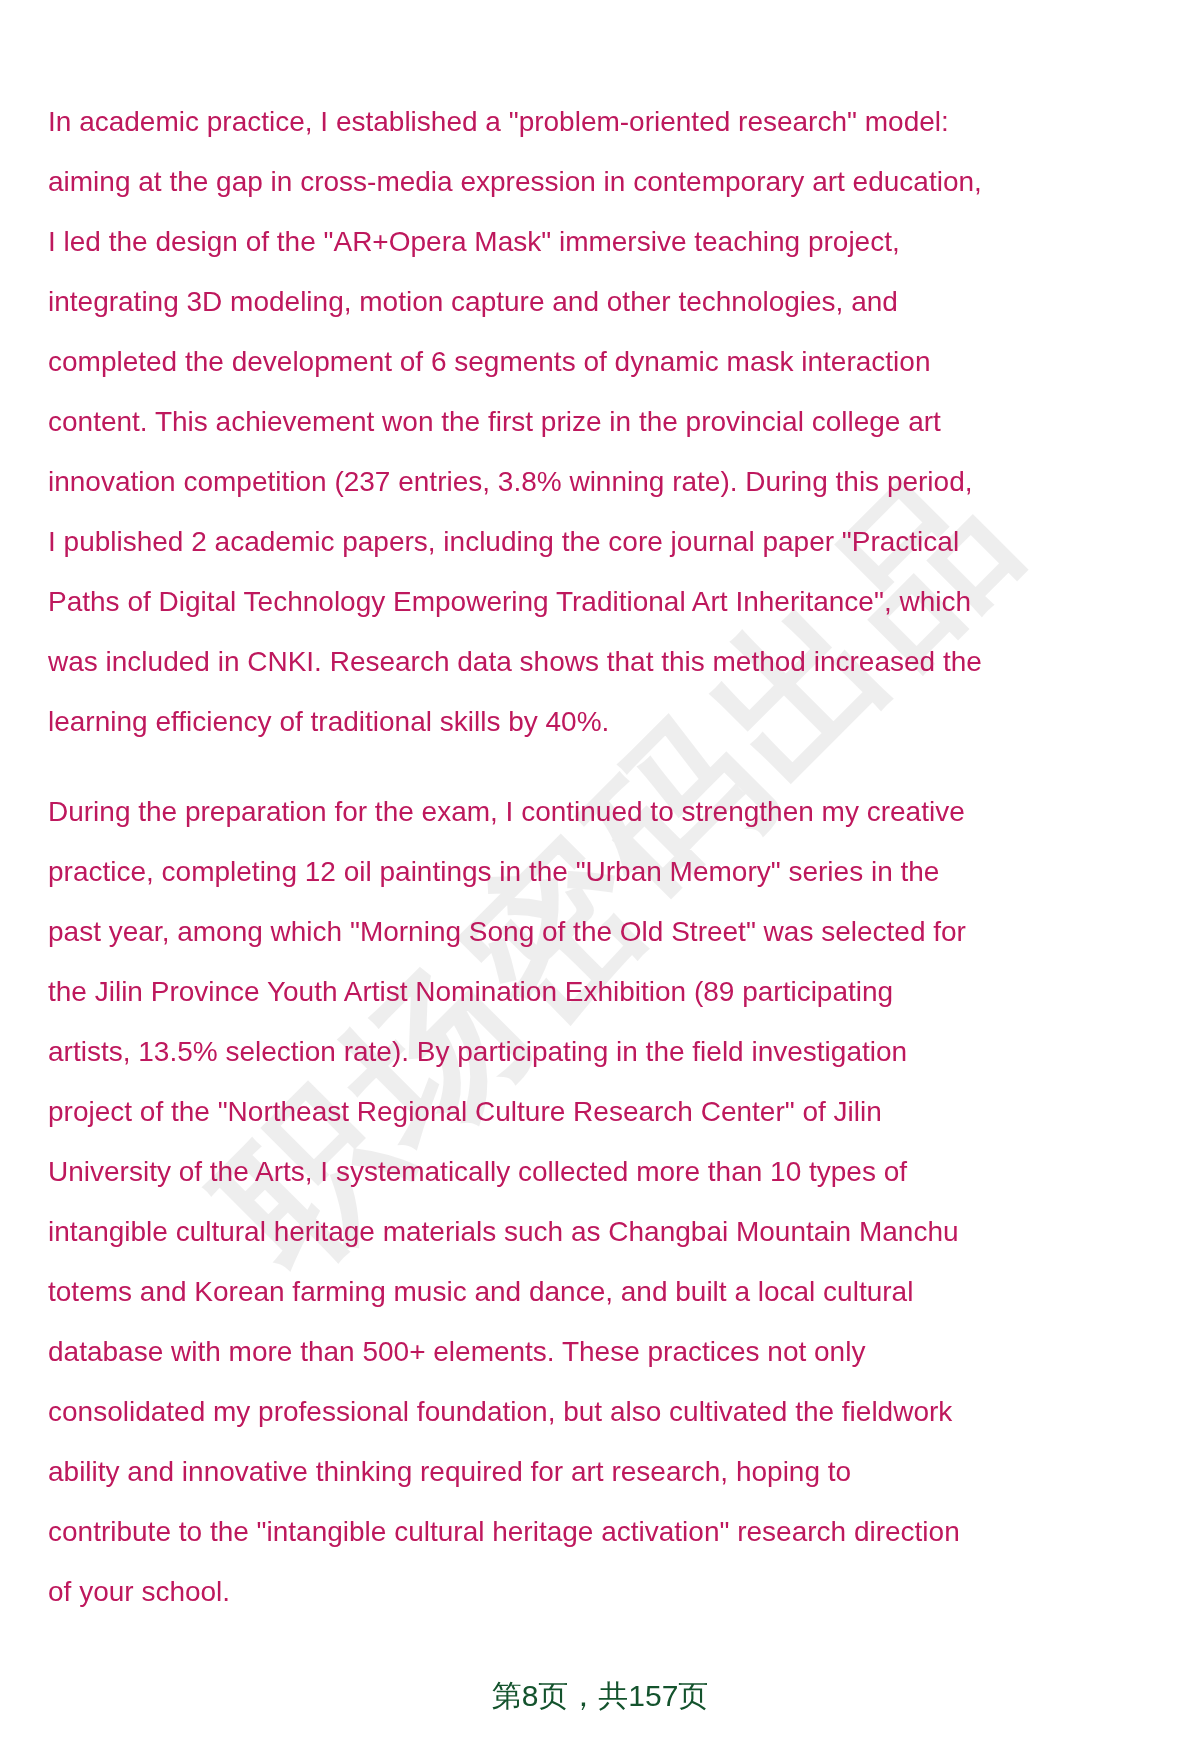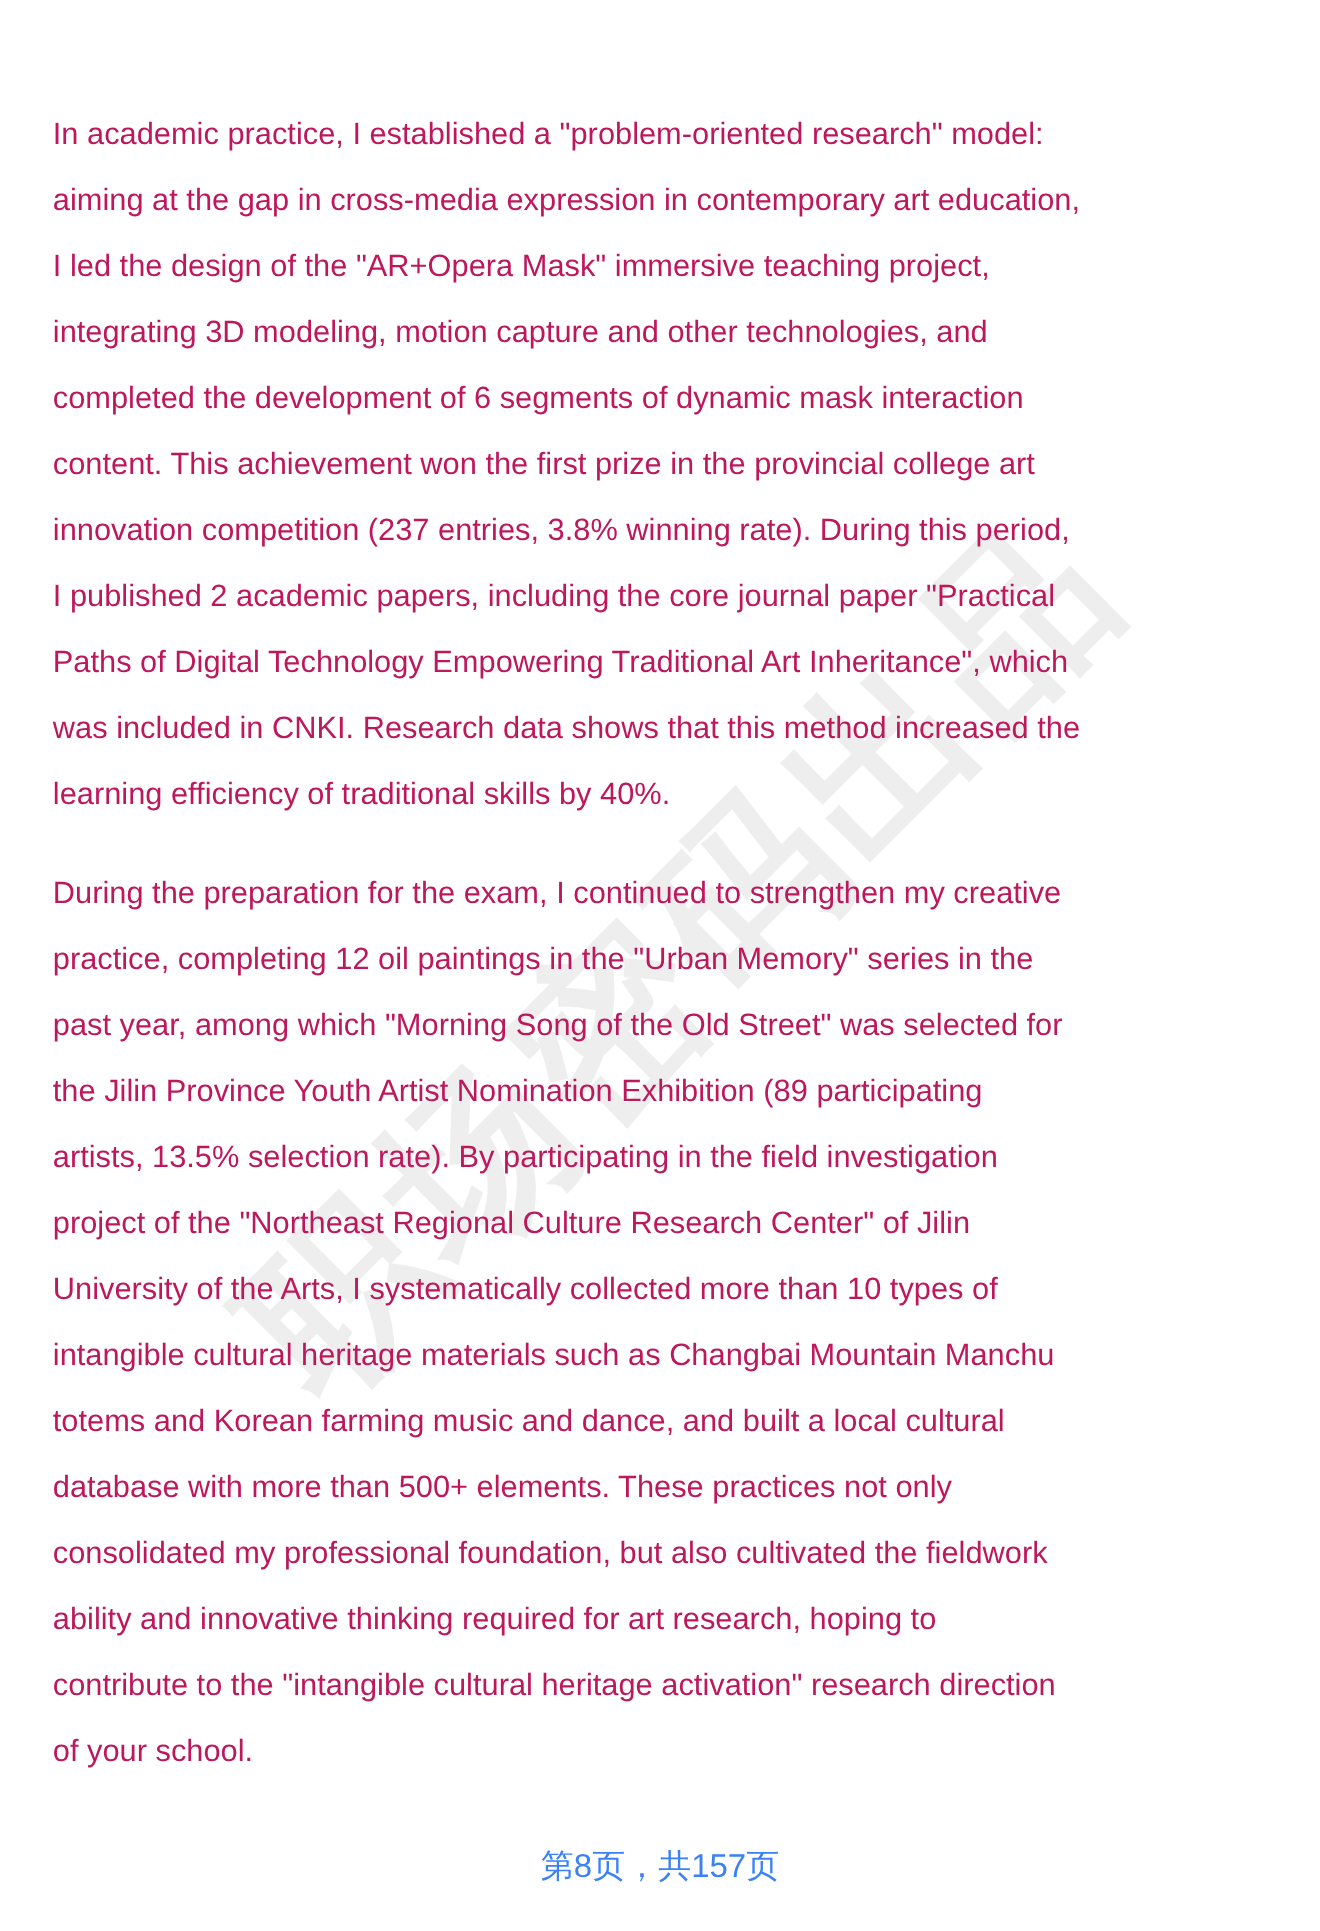--- a/index.html
+++ b/index.html
@@ -43,21 +43,21 @@
     margin: 0 0 30px 0;
     white-space: pre;
   }
   .footer {
     position: absolute;
     left: 0;
     right: 0;
     top: 1676px;
     text-align: center;
     font-size: 30px;
-    color: #3b82f6;
+    color: #14532d;
     z-index: 1;
   }
 </style>
 </head>
 <body>
 
 <div class="page">
   <div class="watermark">职场密码出品</div>
 
   <div class="content">

